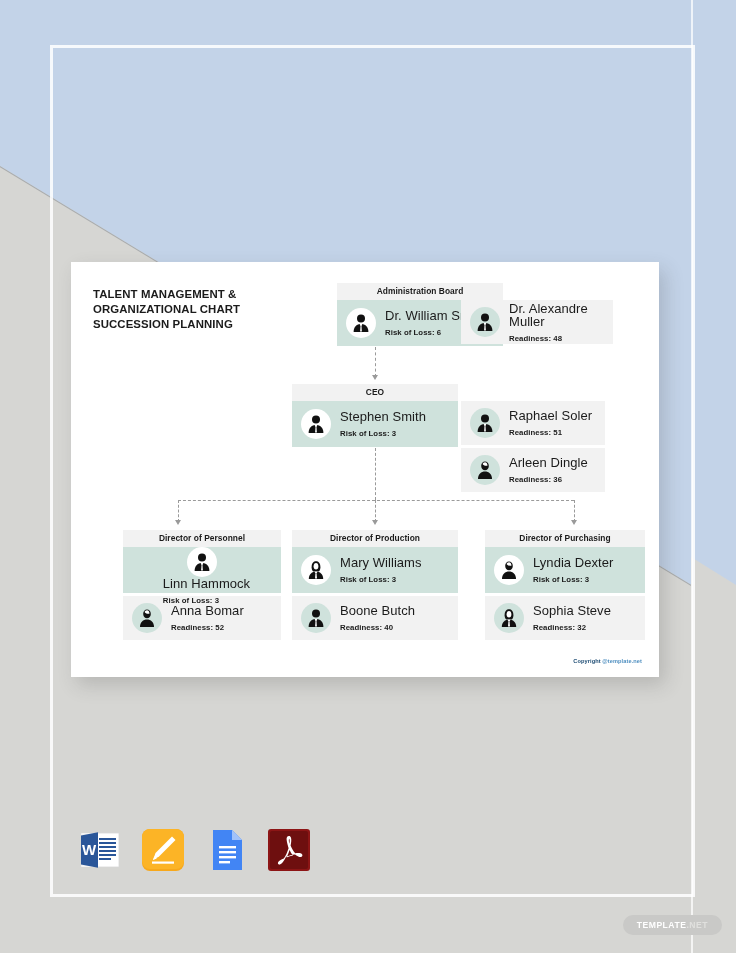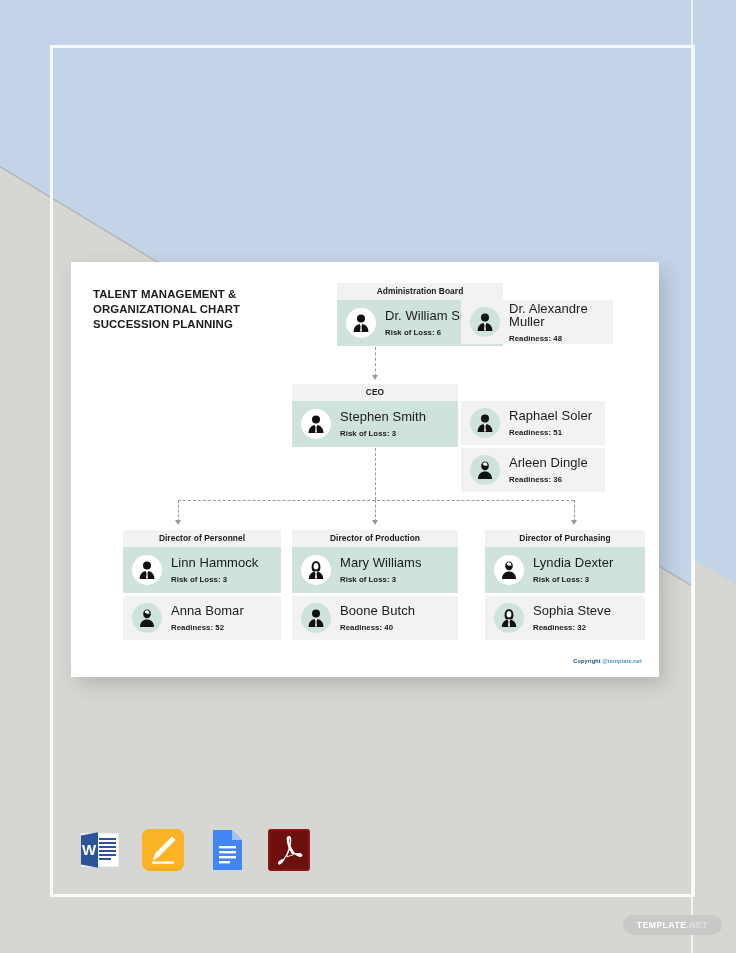--- a/index.html
+++ b/index.html
@@ -305,21 +305,21 @@
   <div class="conn-h" style="left:107px; top:238px; width:396px;"></div>
   <div class="conn-v" style="left:107px; top:238px; height:22px;"></div>
   <div class="conn-v" style="left:304px; top:238px; height:22px;"></div>
   <div class="conn-v" style="left:503px; top:238px; height:22px;"></div>
   <div class="arrow-down" style="left:103.5px; top:258px;"></div>
   <div class="arrow-down" style="left:300.5px; top:258px;"></div>
   <div class="arrow-down" style="left:499.5px; top:258px;"></div>
 
   <div class="unit" style="left:52px; top:268px; width:158px;">
     <div class="unit-header">Director of Personnel</div>
-    <div class="person-card primary" style="width:158px;">
+    <div class="person-card primary" style="width:158px;flex-direction:column;">
       <span class="avatar on-mint">
         <svg width="20" height="20" viewBox="0 0 20 20">
           <circle cx="10" cy="5.6" r="4.0" fill="#111"></circle>
           <path d="M2.6 19 C2.6 13.6 6.0 11.0 10 11.0 C14 11.0 17.4 13.6 17.4 19 Z" fill="#111"></path>
           <path d="M8.6 11.0 L10 14.2 L11.4 11.0 Z" fill="#fff"></path>
           <path d="M9.5 13.6 L10.5 13.6 L10.9 18.4 L9.1 18.4 Z" fill="#fff"></path>
         </svg>
       </span>
       <span class="person-text">
         <span class="person-name" style="display:block;">Linn Hammock</span>

